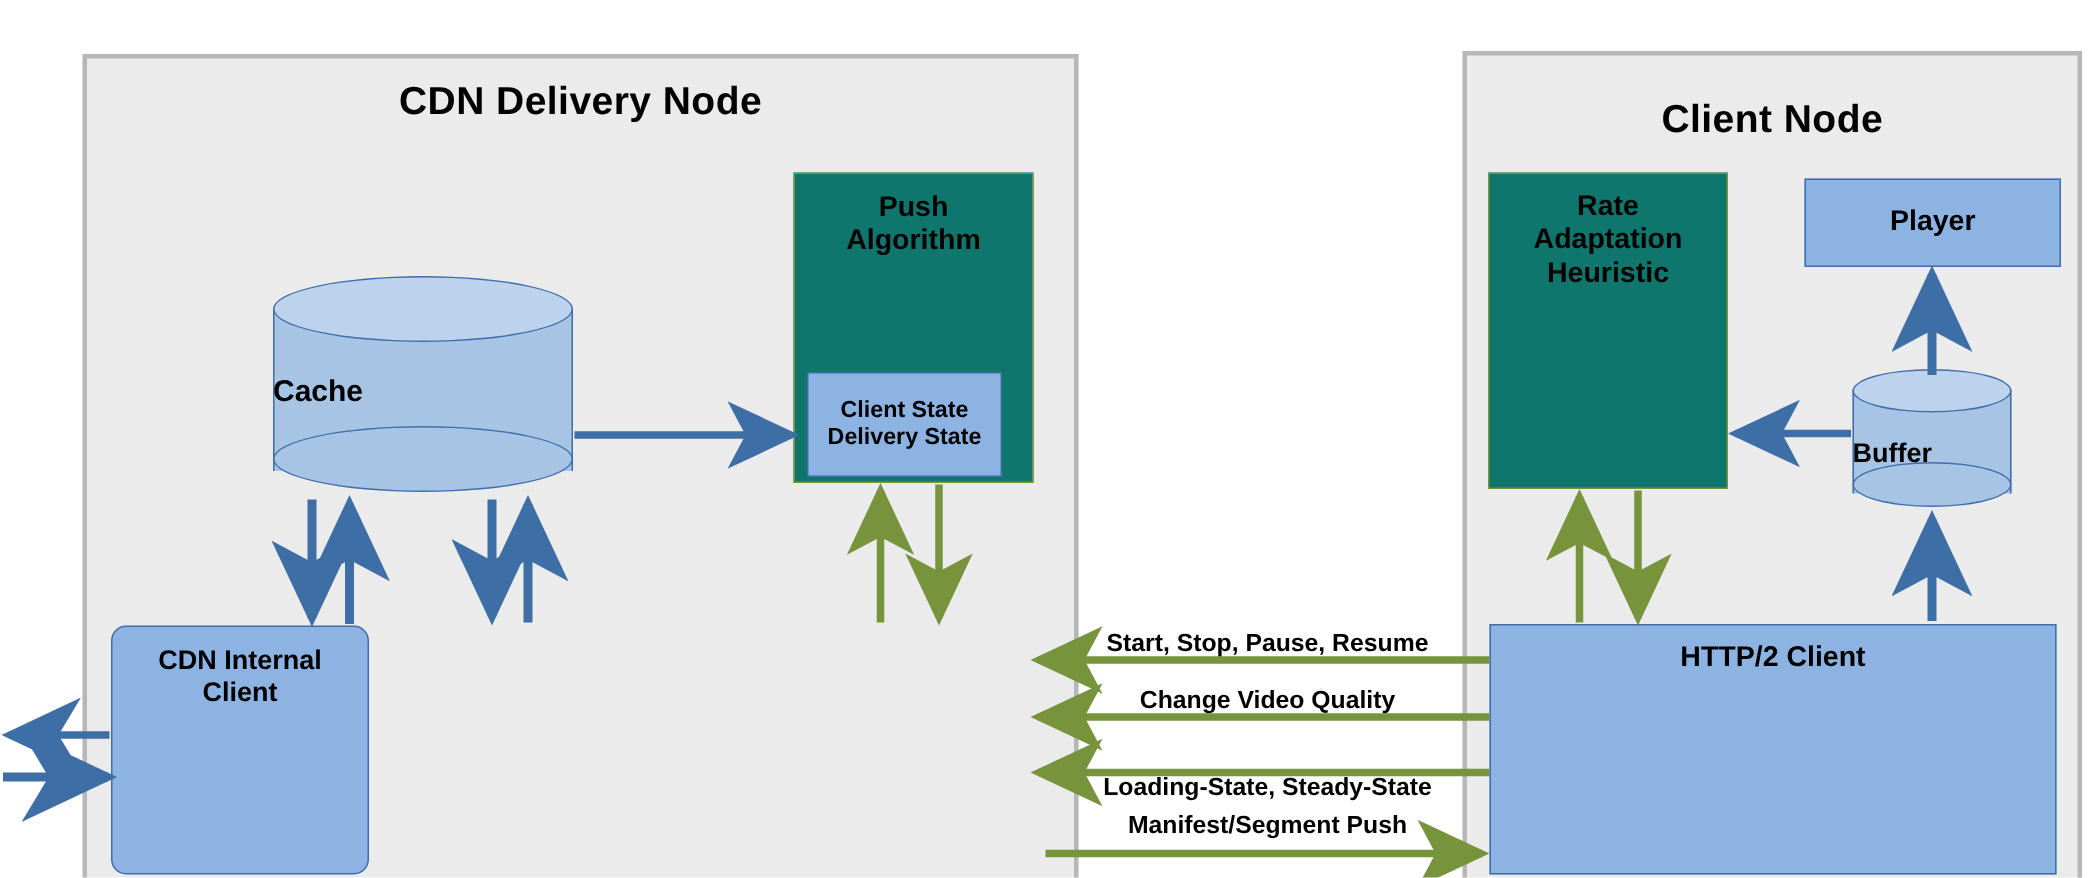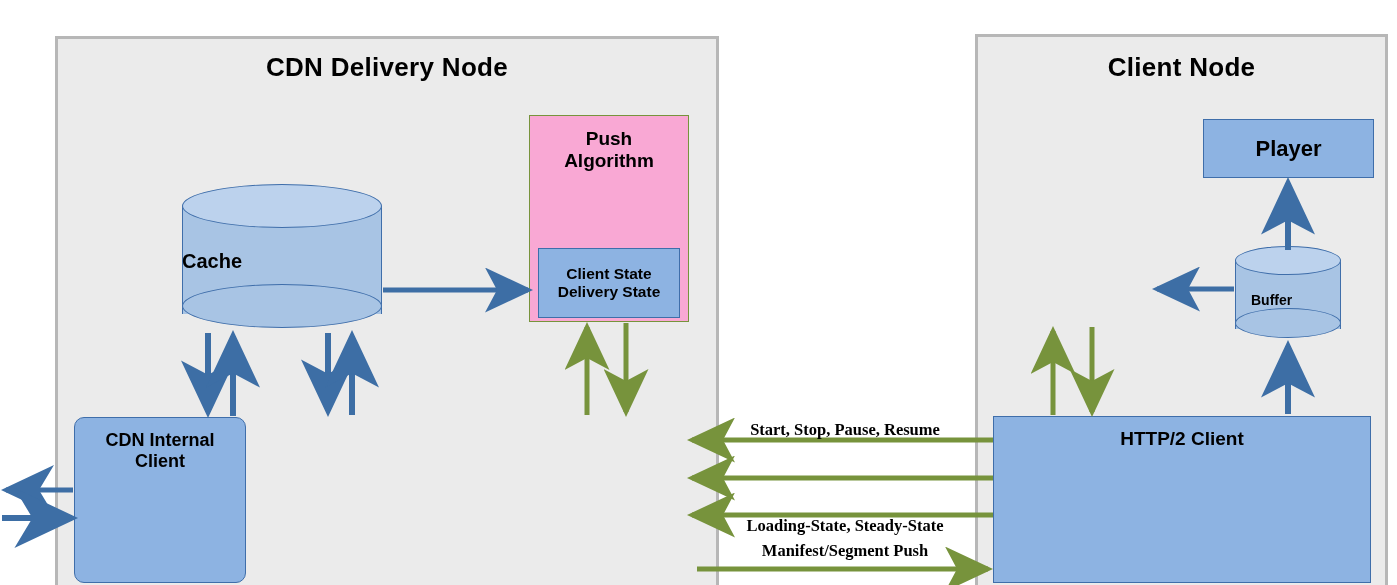--- a/index.html
+++ b/index.html
@@ -31,21 +31,21 @@
     text-align:center;
     font-weight:bold;
     color:#000000;
     line-height:1.18;
   }
   .box-blue{
     background:#8db3e2;
     border:1px solid #3f6eaa;
   }
   .box-green{
-    background:#f9a8d4;
+    background:#0f766e;
     border:1px solid #77933c;
   }
   .box-center{align-items:center;}
 
   
   .cyl{position:absolute;}
   .cyl .body{
     position:absolute;left:0;right:0;
     background:#a8c4e4;
     border-left:1px solid #3f6eaa;
@@ -76,21 +76,20 @@
 
   svg.arrows{position:absolute;left:0;top:0;width:1397px;height:585px;pointer-events:none;}
 
   .flow-label{
     position:absolute;
     font-weight:bold;
     font-size:16.5px;
     color:#000;
     white-space:nowrap;
     text-align:center;
-    font-family:Liberation Serif, serif;
   }
 </style>
 </head>
 <body>
 
 <div id="stage">
 
   <div class="panel" style="left:55px;top:8px;width:664px;height:569px;">
   </div>
   <div class="panel-title" style="left:55px;top:24px;width:664px;">CDN Delivery Node</div>
@@ -102,49 +101,56 @@
     <div class="lbl" style="top:66px;font-size:20px;">Cache</div>
   </div>
 
   <div class="box box-green" style="left:529px;top:87px;width:160px;height:207px;font-size:19px;padding-top:12px;">
     <div>
       <div>Push</div>
       <div>Algorithm</div>
     </div>
   </div>
 
-  <div class="box box-blue box-center" style="left:538px;top:220px;width:142px;height:70px;font-size:15.5px;">
+  <div class="box box-blue box-center" style="left:538px;top:220px;width:130px;height:70px;font-size:15.5px;">
     <div>
       <div>Client State</div>
       <div>Delivery State</div>
     </div>
   </div>
 
   <div class="box box-blue" style="left:74px;top:389px;width:172px;height:166px;font-size:18px;padding-top:12px;border-radius:10px;">
     <div>
       <div>CDN Internal</div>
       <div>Client</div>
     </div>
   </div>
 
 
   <div class="panel" style="left:975px;top:6px;width:413px;height:569px;">
   </div>
-  <div class="panel-title" style="left:975px;top:24px;width:413px;">Client Node</div>
-
-
-  <div class="box box-blue box-center" style="left:1203px;top:91px;width:171px;height:59px;font-size:22px;">
+  <div class="panel-title" style="left:975px;top:36px;width:413px;">Client Node</div>
+
+  <div class="box box-green" style="left:992px;top:87px;width:160px;height:211px;font-size:19px;padding-top:11px;">
+    <div>
+      <div>Rate</div>
+      <div>Adaptation</div>
+      <div>Heuristic</div>
+    </div>
+  </div>
+
+  <div class="box box-blue box-center" style="left:1203px;top:91px;width:171px;height:59px;font-size:19px;">
     <div>Player</div>
   </div>
 
   <div class="cyl" style="left:1235px;top:218px;width:106px;height:97px;">
     <div class="body" style="top:14px;height:69px;"></div>
     <div class="bottom" style="top:62px;height:30px;"></div>
     <div class="top" style="height:29px;"></div>
-    <div class="lbl" style="top:46px;font-size:14px;padding-left:16px;">Buffer</div>
+    <div class="lbl" style="top:46px;font-size:18px;">Buffer</div>
   </div>
 
   <div class="box box-blue" style="left:993px;top:388px;width:378px;height:167px;font-size:19px;padding-top:11px;">
     <div>HTTP/2 Client</div>
   </div>
 
   <svg class="arrows" viewBox="0 0 1397 585" xmlns="http://www.w3.org/2000/svg">
     <defs>
       <marker id="bArrow" markerWidth="10" markerHeight="9" refX="8.6" refY="4.5" orient="auto">
         <path d="M0,0 L9.6,4.5 L0,9 L2.4,4.5 Z" fill="#3d6ea5"></path>
@@ -188,16 +194,17 @@
       <line x1="1092" y1="299" x2="1092" y2="384" marker-end="url(#gArrow)"></line>
 
       <line x1="993" y1="412" x2="692" y2="412" marker-end="url(#gArrow)"></line>
       <line x1="993" y1="450" x2="692" y2="450" marker-end="url(#gArrow)"></line>
       <line x1="993" y1="487" x2="692" y2="487" marker-end="url(#gArrow)"></line>
       <line x1="697" y1="541" x2="988" y2="541" marker-end="url(#gArrow)"></line>
     </g>
   </svg>
 
   <div class="flow-label" style="left:700px;top:392px;width:290px;">Start, Stop, Pause, Resume</div>
+  <div class="flow-label" style="left:700px;top:430px;width:290px;">Change Video Quality</div>
   <div class="flow-label" style="left:700px;top:488px;width:290px;">Loading-State, Steady-State</div>
   <div class="flow-label" style="left:700px;top:513px;width:290px;">Manifest/Segment Push</div>
 
 </div>
 
 </body></html>

